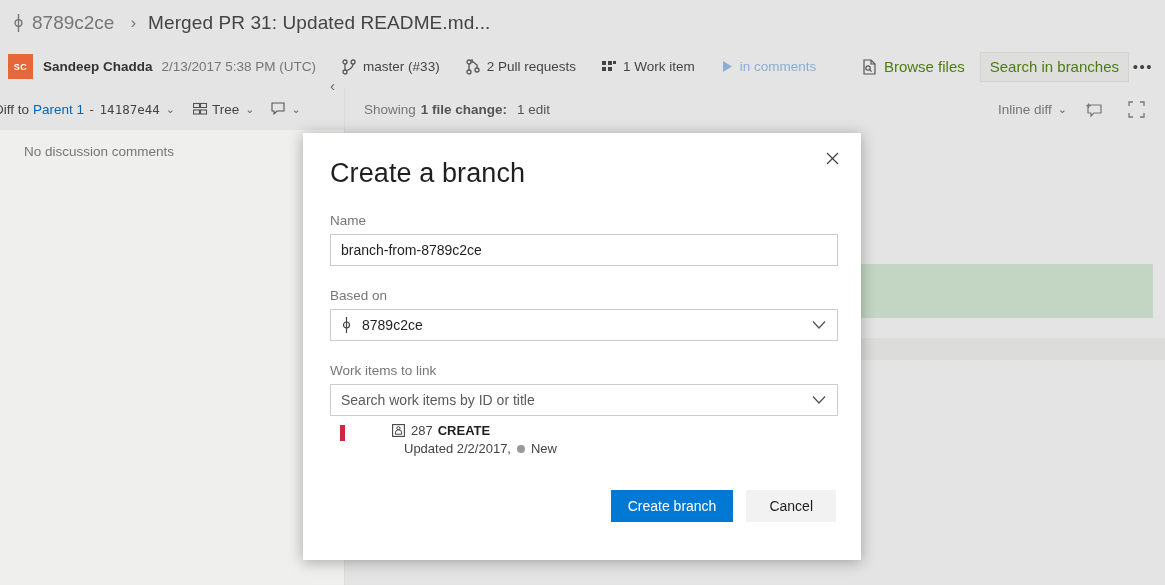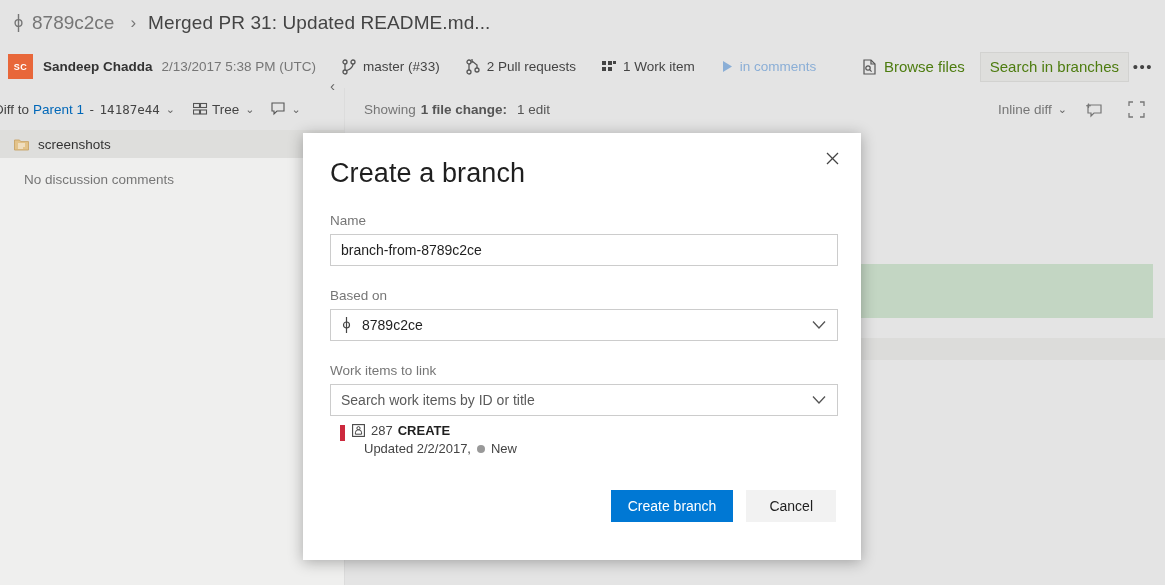--- a/index.html
+++ b/index.html
@@ -172,21 +172,21 @@
   }
   .combo .glyph { margin-right: 10px; display:inline-flex; }
   .combo .chev {
     position: absolute; right: 11px; top: 50%; transform: translateY(-50%);
     color: #555;
   }
   .combo .ph { color: #5a5a5a; }
   .wi-group { margin-bottom: 0; }
   .wi-row {
     display: flex; align-items: flex-start;
-    margin-top: 7px; padding-left: 10px;
+    margin-top: 7px; padding-left: 10px; gap: 40px;
   }
   .wi-color {
     width: 5px; height: 16px; background: #cc293d;
     margin-top: 2px; margin-right: 7px; flex: none;
   }
   .wi-texts { display: flex; flex-direction: column; }
   .wi-line1 { display: flex; align-items: center; }
   .wi-line1 .glyph { margin-right: 6px; display:inline-flex; }
   .wi-id { font-size: 13px; color: #444; margin-right: 5px; }
   .wi-title { font-size: 13px; color: #1f1f1f; font-weight: 600; }
@@ -335,31 +335,20 @@
         <span class="glyph">
           <svg width="15" height="14" viewBox="0 0 15 14">
             <path d="M1 1 h12 v8 h-7 l-3 3 v-3 h-2 z" fill="none" stroke="#555" stroke-width="1.1"></path>
           </svg>
         </span>
         <span class="caret">⌄</span>
       </div>
       <div class="collapse-chev">‹</div>
     </div>
 
-    <div class="tree-row">
-      <span class="glyph">
-        <svg width="15" height="13" viewBox="0 0 15 13">
-          <path d="M0.5 2 h5 l1.3 1.6 h7.7 v8.4 h-14 z" fill="#e3c38a" stroke="#c8a467" stroke-width="0.9"></path>
-          <line x1="4" y1="6" x2="11" y2="6" stroke="#fff" stroke-width="0.9"></line>
-          <line x1="4" y1="8" x2="11" y2="8" stroke="#fff" stroke-width="0.9"></line>
-          <line x1="4" y1="10" x2="9" y2="10" stroke="#fff" stroke-width="0.9"></line>
-        </svg>
-      </span>
-      <span>screenshots</span>
-    </div>
 
     <div class="no-comments">No discussion comments</div>
   </div>
 
   <div class="main-pane">
     <div class="diff-header">
       <span>Showing</span>
       <b style="margin-left:5px;">1 file change:</b>
       <span class="edits">1 edit</span>
       <div class="diff-header-right">

